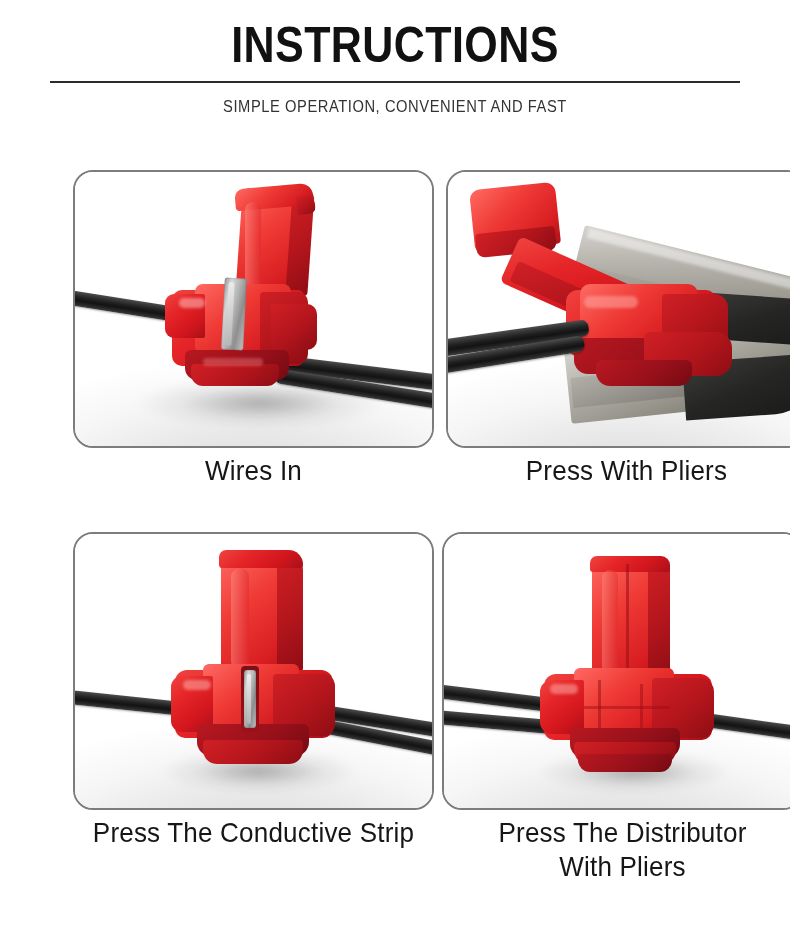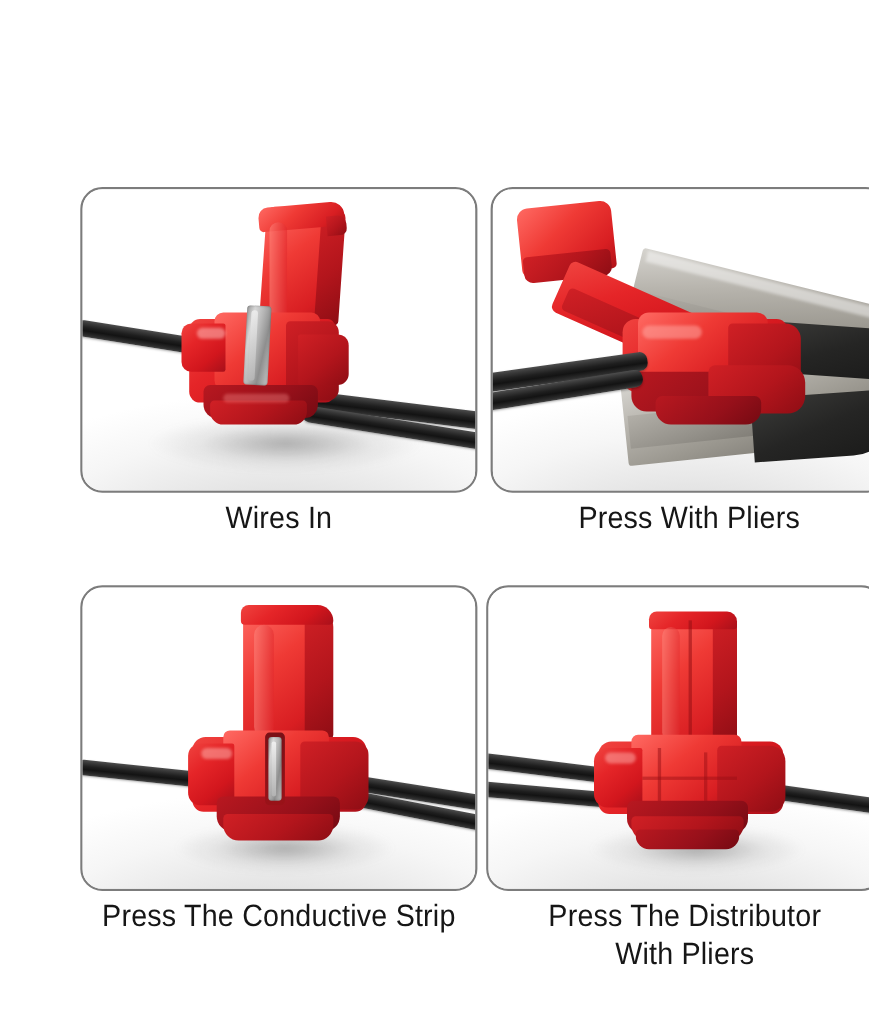--- a/index.html
+++ b/index.html
@@ -165,20 +165,25 @@
     border-radius: 50%;
     background: radial-gradient(closest-side, rgba(80,80,80,0.42), rgba(120,120,120,0.12) 62%, rgba(255,255,255,0) 100%);
     filter: blur(3px);
   }
 </style>
 </head>
 <body>
 
 <div class="page">
 
+  <div class="header">
+    <div class="title">INSTRUCTIONS</div>
+    <div class="rule"></div>
+    <div class="subtitle">SIMPLE OPERATION, CONVENIENT AND FAST</div>
+  </div>
 
   <div class="grid">
 
     <div class="cell c1">
       <div class="panel">
         <div class="scene">
 
           <div class="shadowblob ph" style="left:60px; top:205px; width:250px; height:52px;"></div>
 
           <div class="wire ph" style="left:-6px; top:118px; width:150px; height:15px; transform:rotate(9deg); transform-origin:left center;"></div>

